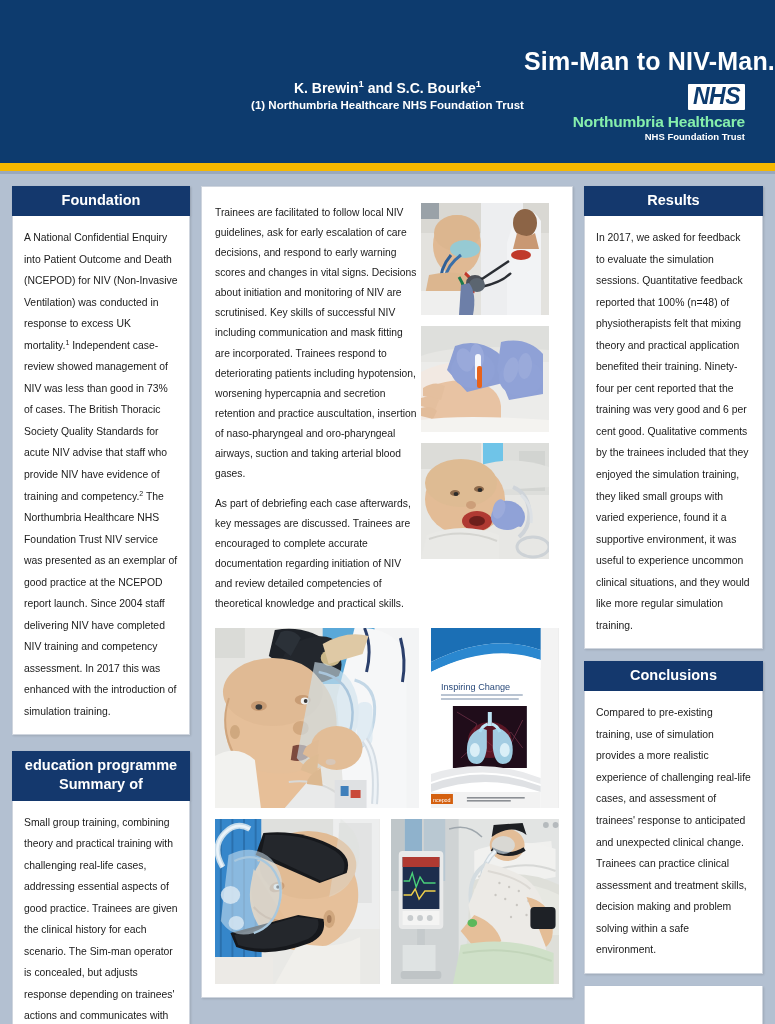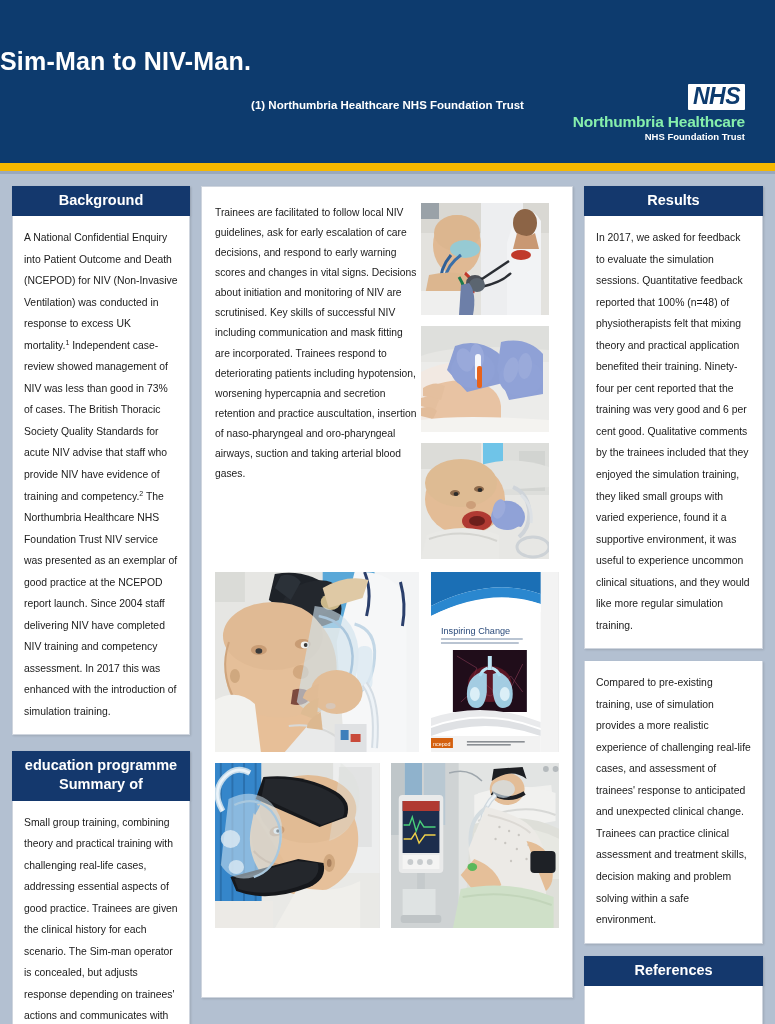--- a/index.html
+++ b/index.html
@@ -12,21 +12,21 @@
   .poster { position: relative; width: 775px; height: 1024px; background: #b3c0d1; }
 
   
   .header {
     position: absolute; left: 0; top: 0; width: 775px; height: 163px;
     background: #0d3b6e;
   }
   .header-inner { position: relative; width: 100%; height: 100%; }
   .poster-title {
     position: absolute; left: 0; right: 0; top: 47px;
-    text-align: left; color: #ffffff;
+    text-align: right; color: #ffffff;
     font-size: 25px; font-weight: bold; letter-spacing: .2px;
   }
   .poster-authors {
     position: absolute; left: 0; right: 0; top: 78px;
     text-align: center; color: #ffffff;
     font-size: 14px; font-weight: bold;
   }
   .poster-affil {
     position: absolute; left: 0; right: 0; top: 99px;
     text-align: center; color: #ffffff;
@@ -104,36 +104,39 @@
   .ref-body { padding: 10px 10px 12px 10px; }
 </style>
 </head>
 <body>
 
 <div class="poster">
 
   <div class="header">
     <div class="header-inner">
       <div class="poster-title">Sim-Man to NIV-Man.</div>
+      <div class="poster-authors">
+        <span>K. Brewin</span><span class="sup">1</span><span> and S.C. Bourke</span><span class="sup">1</span>
+      </div>
       <div class="poster-affil">(1) Northumbria Healthcare NHS Foundation Trust</div>
 
       <div class="nhs-block">
         <div class="nhs-logo">NHS</div>
         <div class="nhs-trust-name">Northumbria Healthcare</div>
         <div class="nhs-trust-sub">NHS Foundation Trust</div>
       </div>
     </div>
   </div>
   <div class="gold-bar"></div>
   <div class="gold-bar-shadow"></div>
 
   <div class="col col-left">
 
     <div>
-      <div class="section-head">Background</div>
+      <div class="section-head">Foundation</div>
       <div class="section-body">
         <div class="body-text">
           <p><span>A National Confidential Enquiry into Patient Outcome and Death (NCEPOD) for NIV (Non-Invasive Ventilation) was conducted in response to excess UK mortality.</span><span class="sup">1</span><span> Independent case-review showed management of NIV was less than good in 73% of cases.  The British Thoracic Society Quality Standards for acute NIV advise that staff who provide NIV have evidence of training and competency.</span><span class="sup">2</span><span> The Northumbria Healthcare NHS Foundation Trust NIV service was presented as an exemplar of good practice at the NCEPOD report launch. Since 2004 staff delivering NIV have completed NIV training and competency assessment.  In 2017 this was enhanced with the introduction of simulation training.</span></p>
         </div>
       </div>
     </div>
 
     <div style="height:16px"></div>
 
     <div>
@@ -150,20 +153,21 @@
 
   </div>
 
   <div class="col col-center">
     <div class="center-card">
 
       <div class="center-flow">
         <div class="center-text-col">
           <div class="body-text">
             <p>Trainees are facilitated to follow local NIV guidelines, ask for early escalation of care decisions, and respond to early warning scores and changes in vital signs. Decisions about initiation and monitoring of NIV are scrutinised. Key skills of successful NIV including communication and mask fitting are incorporated.  Trainees respond to deteriorating patients including hypotension, worsening hypercapnia and secretion retention and practice auscultation, insertion of naso-pharyngeal and oro-pharyngeal airways, suction and taking arterial blood gases.</p>
+            <p>As part of debriefing each case afterwards, key messages are discussed.  Trainees are encouraged to complete accurate documentation regarding initiation of NIV and review detailed competencies of theoretical knowledge and practical skills.</p>
           </div>
         </div>
 
         <div class="center-photo-col">
 
           <div class="photo" style="height:112px">
             <svg viewBox="0 0 128 112" preserveAspectRatio="none" aria-hidden="true">
               <rect x="0" y="0" width="128" height="112" fill="#e3e2de"></rect>
               <rect x="0" y="0" width="128" height="30" fill="#d9d8d3"></rect>
               <rect x="85" y="2" width="10" height="26" fill="#49c4e8"></rect>
@@ -434,31 +438,31 @@
       <div class="section-body">
         <div class="body-text">
           <p>In 2017, we asked for feedback to evaluate the simulation sessions. Quantitative feedback reported that 100% (n=48) of physiotherapists felt that mixing theory and practical application benefited their training. Ninety-four per cent reported that the training was very good and 6 per cent good.  Qualitative comments by the trainees included that they enjoyed the simulation training, they liked small groups with varied experience, found it a supportive environment, it was useful to experience uncommon clinical situations, and they would like more regular simulation training.</p>
         </div>
       </div>
     </div>
 
     <div style="height:12px"></div>
 
     <div>
+      <div class="section-head">Conclusions</div>
       <div class="section-body" style="min-height:225px">
         <div class="body-text">
           <p>Compared to pre-existing training, use of simulation provides a more realistic experience of challenging real-life cases, and assessment of trainees' response to anticipated and unexpected clinical change. Trainees can practice clinical assessment and treatment skills, decision making and problem solving within a safe environment.</p>
         </div>
       </div>
     </div>
 
     <div style="height:12px"></div>
 
     <div>
-      <div class="section-head">References</div>
       <div class="section-body ref-body" style="min-height:160px">
         
       </div>
     </div>
 
   </div>
 
 </div>
 
 </body></html>

